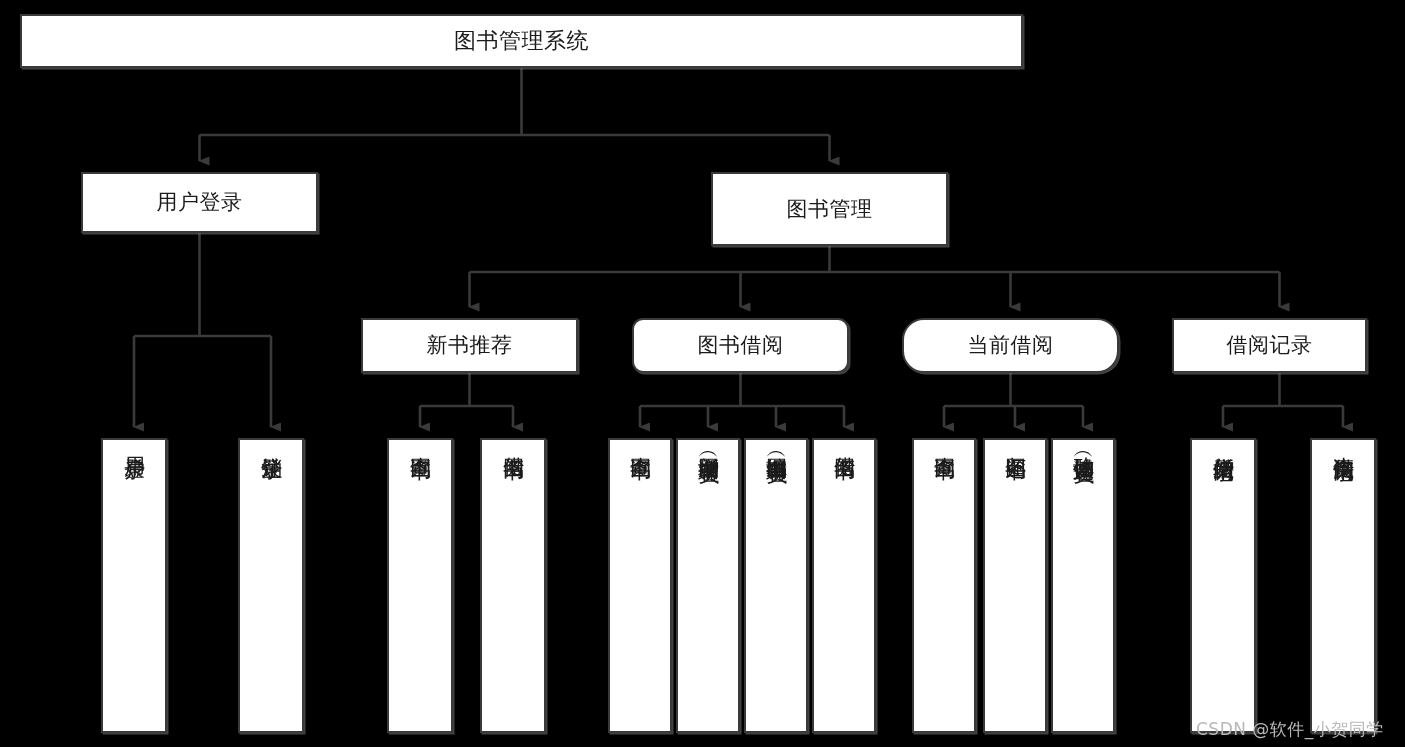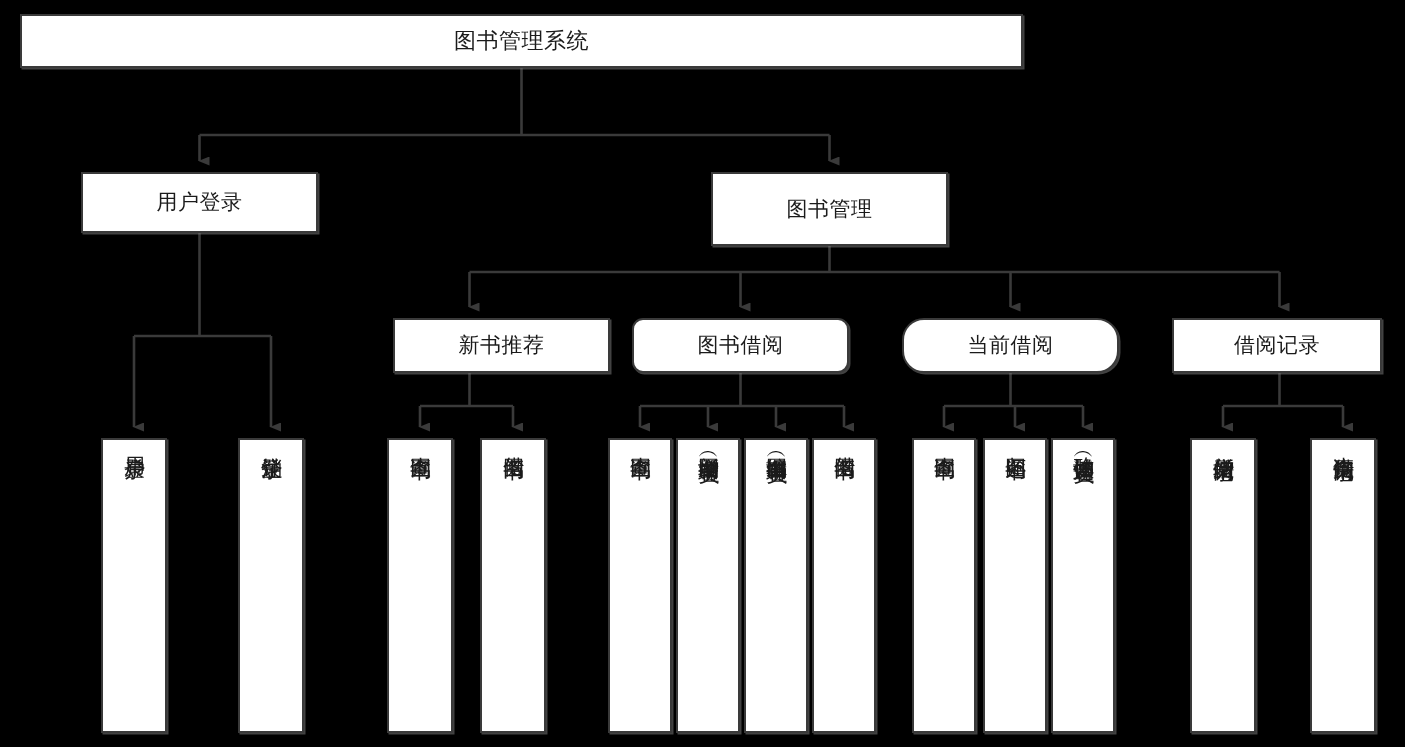--- a/index.html
+++ b/index.html
@@ -118,30 +118,30 @@
     <span class="label">图书管理系统</span>
   </div>
 
   <div class="node branch" style="left: 81px; top: 172px; width: 237px; height: 61px;">
     <span class="label">用户登录</span>
   </div>
   <div class="node branch" style="left: 711px; top: 172px; width: 237px; height: 74px;">
     <span class="label">图书管理</span>
   </div>
 
-  <div class="node branch" style="left: 361px; top: 318px; width: 217px; height: 55px; margin-left: 32px;">
+  <div class="node branch" style="left: 361px; top: 318px; width: 217px; height: 55px;">
     <span class="label">新书推荐</span>
   </div>
   <div class="node branch" style="left: 632px; top: 318px; width: 217px; height: 55px; border-radius: 11px;">
     <span class="label">图书借阅</span>
   </div>
   <div class="node branch" style="left: 902px; top: 318px; width: 217px; height: 55px; border-radius: 22px;">
     <span class="label">当前借阅</span>
   </div>
-  <div class="node branch" style="left: 1172px; top: 318px; width: 210px; height: 55px;">
+  <div class="node branch" style="left: 1172px; top: 318px; width: 195px; height: 55px;">
     <span class="label">借阅记录</span>
   </div>
 
   <div class="node leaf" style="left: 101px; top: 438px; width: 66px; height: 295px;">
     <span class="label">用户登录</span>
   </div>
   <div class="node leaf" style="left: 238px; top: 438px; width: 66px; height: 295px;">
     <span class="label">注销登录</span>
   </div>
   <div class="node leaf" style="left: 387px; top: 438px; width: 66px; height: 295px;">
@@ -171,14 +171,15 @@
   <div class="node leaf" style="left: 1051px; top: 438px; width: 64px; height: 295px;">
     <span class="label">确认归还（管理员）</span>
   </div>
   <div class="node leaf" style="left: 1190px; top: 438px; width: 66px; height: 295px;">
     <span class="label">新增借阅记录</span>
   </div>
   <div class="node leaf" style="left: 1310px; top: 438px; width: 66px; height: 295px;">
     <span class="label">查询借阅记录</span>
   </div>
 
+  <div class="watermark" style="left: 1196px; top: 718px;">CSDN @软件_小贺同学</div>
 
 </div>
 
 </body></html>

